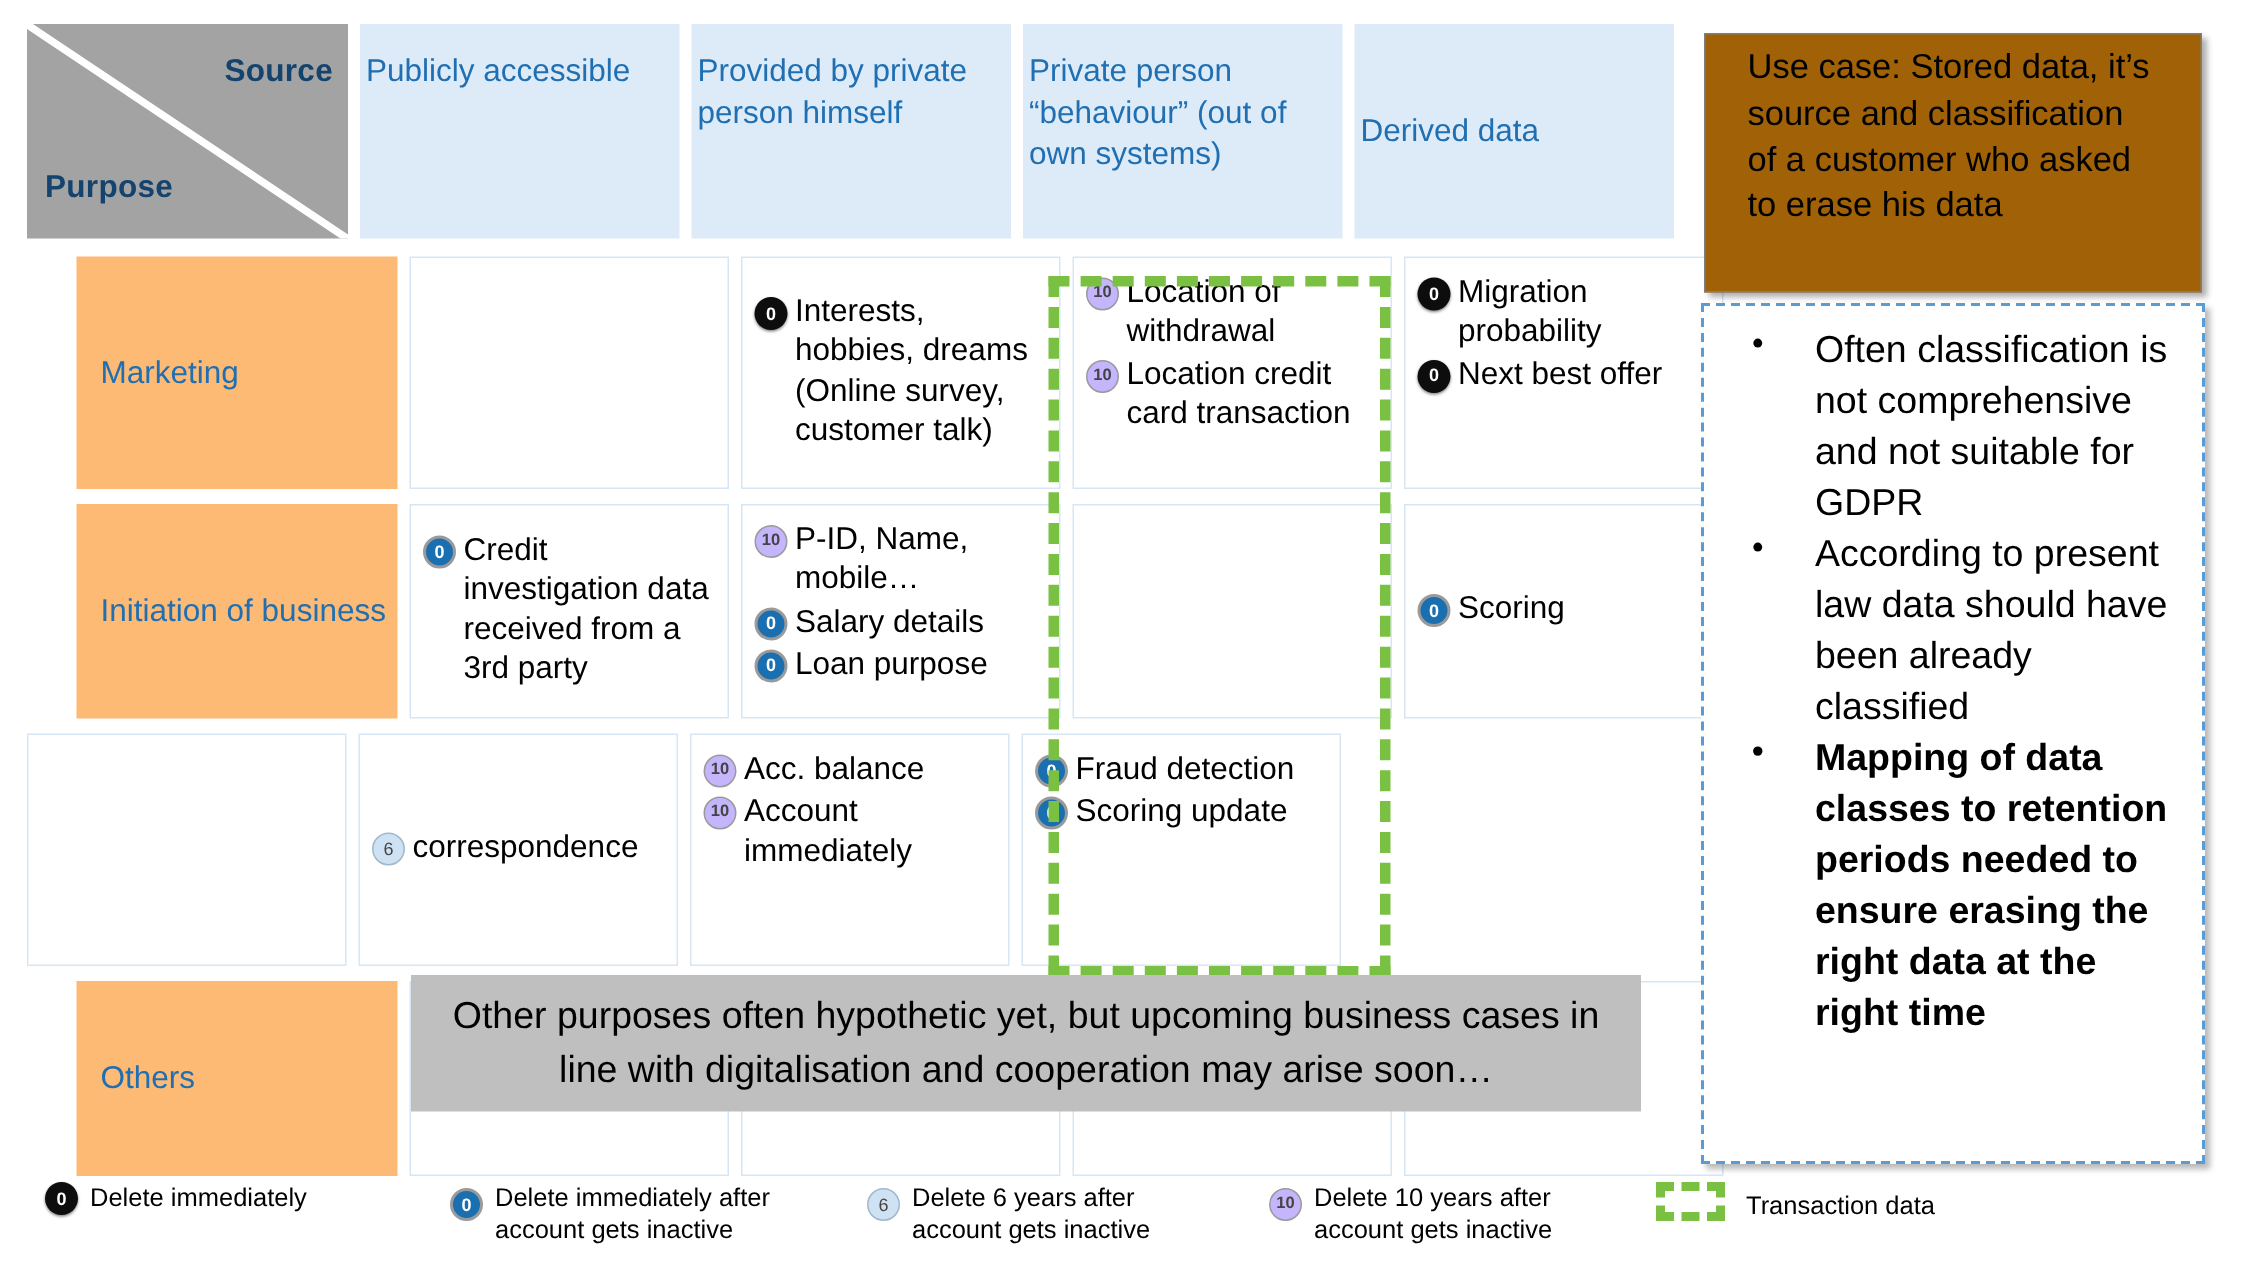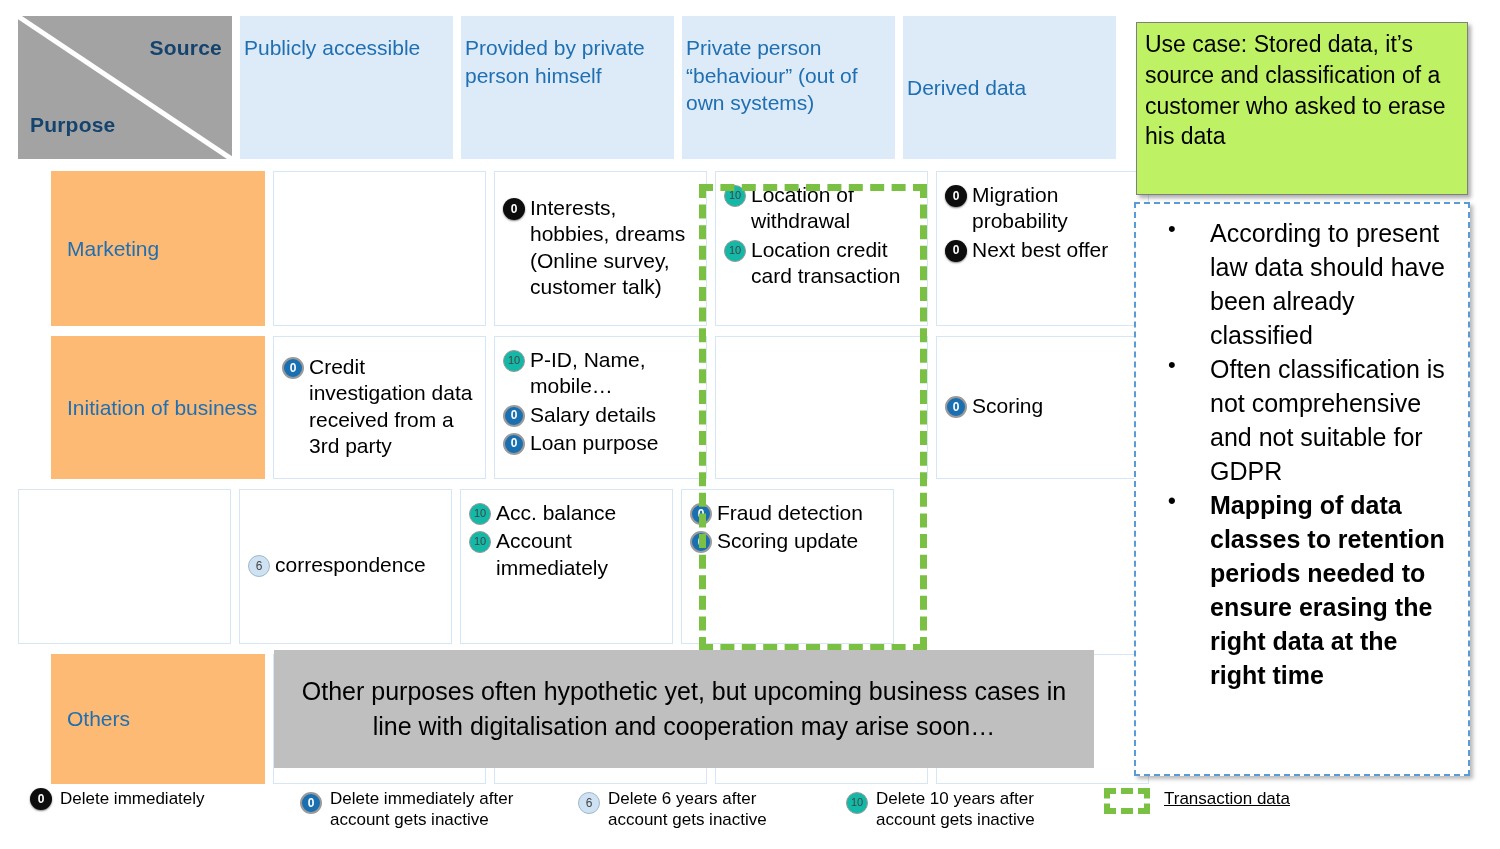--- a/index.html
+++ b/index.html
@@ -56,59 +56,59 @@
   
   .badge{
     flex:0 0 auto;width:22px;height:22px;border-radius:50%;
     display:inline-flex;align-items:center;justify-content:center;
     font-size:12px;font-weight:bold;margin-right:5px;margin-top:3px;
     box-sizing:border-box;
   }
   .badge.b0{background:#0d0d0d;color:#fff;box-shadow:0 1px 2px rgba(0,0,0,.5);}
   .badge.b0b{background:#1a6fb0;color:#fff;border:2px solid #9a9a9a;}
   .badge.b6{background:#cfe2f3;color:#444;border:1px solid #9fb8cc;font-weight:normal;font-size:12px;}
-  .badge.b10{background:#14b8a6;color:#444;border:1px solid #9a9a9a;font-weight:normal;font-size:11px;}
+  .badge.b10{background:#c4b5fd;color:#444;border:1px solid #9a9a9a;font-weight:bold;font-size:11px;}
 
   
   #txn-box{
     position:absolute;left:681px;top:168px;width:228px;height:467px;
     border:7px dashed #7ac143;box-sizing:border-box;pointer-events:none;
   }
 
   
   #gray-banner{
-    position:absolute;left:274px;top:650px;width:820px;height:118px;
+    position:absolute;left:274px;top:650px;width:820px;height:91px;
     background:#bfbfbf;color:#000;font-size:25px;line-height:1.42;
     display:flex;align-items:center;justify-content:center;text-align:center;
     padding:0 22px;box-sizing:border-box;
   }
 
   
   #legend{
     position:absolute;left:30px;top:788px;width:1440px;height:55px;
     display:flex;align-items:flex-start;
   }
   .leg{display:flex;align-items:flex-start;font-size:17px;line-height:1.25;color:#000;}
   .leg .badge{margin-top:4px;margin-right:8px;}
   .leg .ltxt{white-space:pre-line;}
   .leg.l1{width:270px;align-items:center;}
   .leg.l1 .badge{margin-top:0;}
   .leg.l2{width:278px;}
   .leg.l3{width:268px;}
   .leg.l4{width:258px;}
-  .leg.l5{align-items:flex-start;text-decoration:underline;}
+  .leg.l5{align-items:flex-end;}
   .leg.l5 .swatch{
     width:46px;height:26px;border:6px dashed #7ac143;box-sizing:border-box;margin-right:14px;
   }
 
   
   #usecase{
     position:absolute;left:1136px;top:22px;width:332px;height:173px;
-    background:#bef264;border:1px solid #7f7f7f;box-sizing:border-box;
-    color:#000;font-size:23px;line-height:1.34;padding:6px 8px;
+    background:#a16207;border:1px solid #7f7f7f;box-sizing:border-box;
+    color:#000;font-size:23px;line-height:1.34;padding:6px 28px;
     box-shadow:3px 3px 4px rgba(0,0,0,.32);
   }
   #bullets{
     position:absolute;left:1134px;top:202px;width:336px;height:574px;
     background:#fff;border:2px dashed #5b9bd5;box-sizing:border-box;
     padding:12px 10px 0 6px;
     box-shadow:3px 3px 4px rgba(0,0,0,.28);
   }
   #bullets ul{margin:0;padding:0 0 0 26px;list-style:none;}
   #bullets li{
@@ -297,17 +297,17 @@
     </div>
     <div class="leg l5">
       <span class="swatch"></span>
       <span class="ltxt">Transaction data</span>
     </div>
   </div>
 
 <div id="usecase">Use case: Stored data, it’s source and classification of a customer who asked to erase his data</div>
 <div id="bullets">
   <ul id="bullets-list">
+      <li>Often classification is not comprehensive and not suitable for GDPR</li>
       <li>According to present law data should have been already classified</li>
-      <li>Often classification is not comprehensive and not suitable for GDPR</li>
       <li class="bold">Mapping of data classes to retention periods needed to ensure erasing the right data at the right time</li>
     </ul>
 </div>
 
 </body></html>

